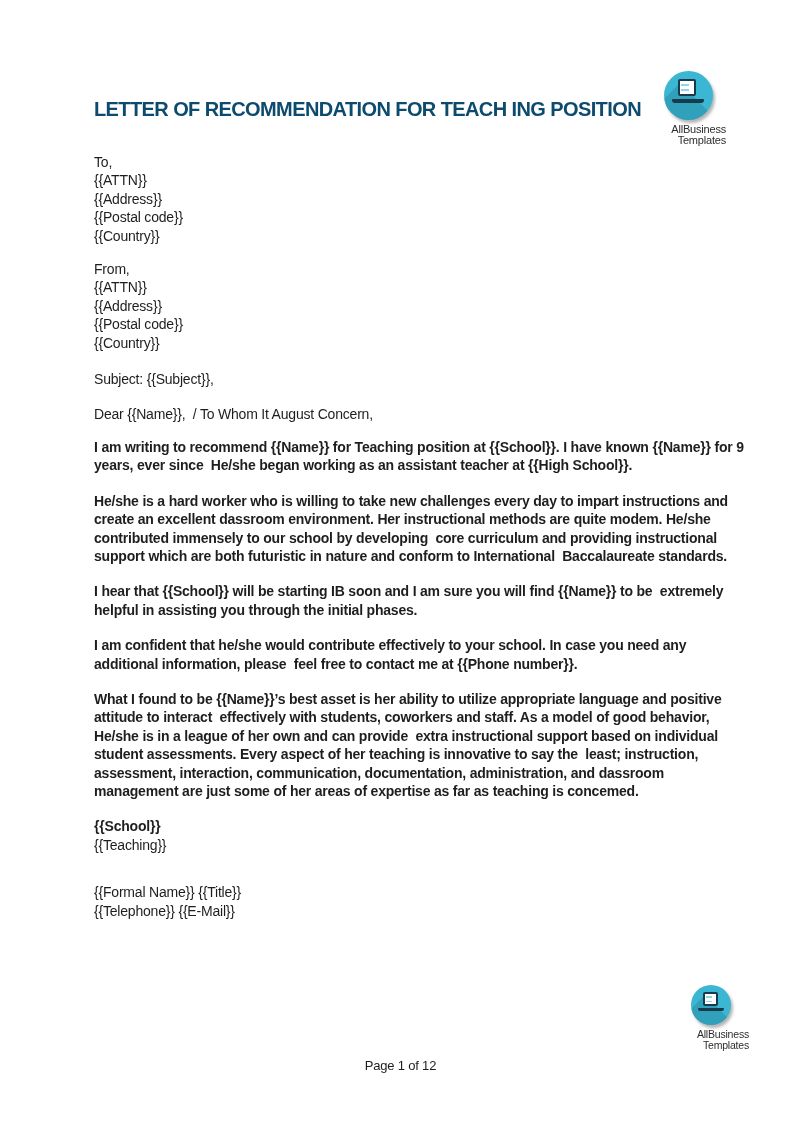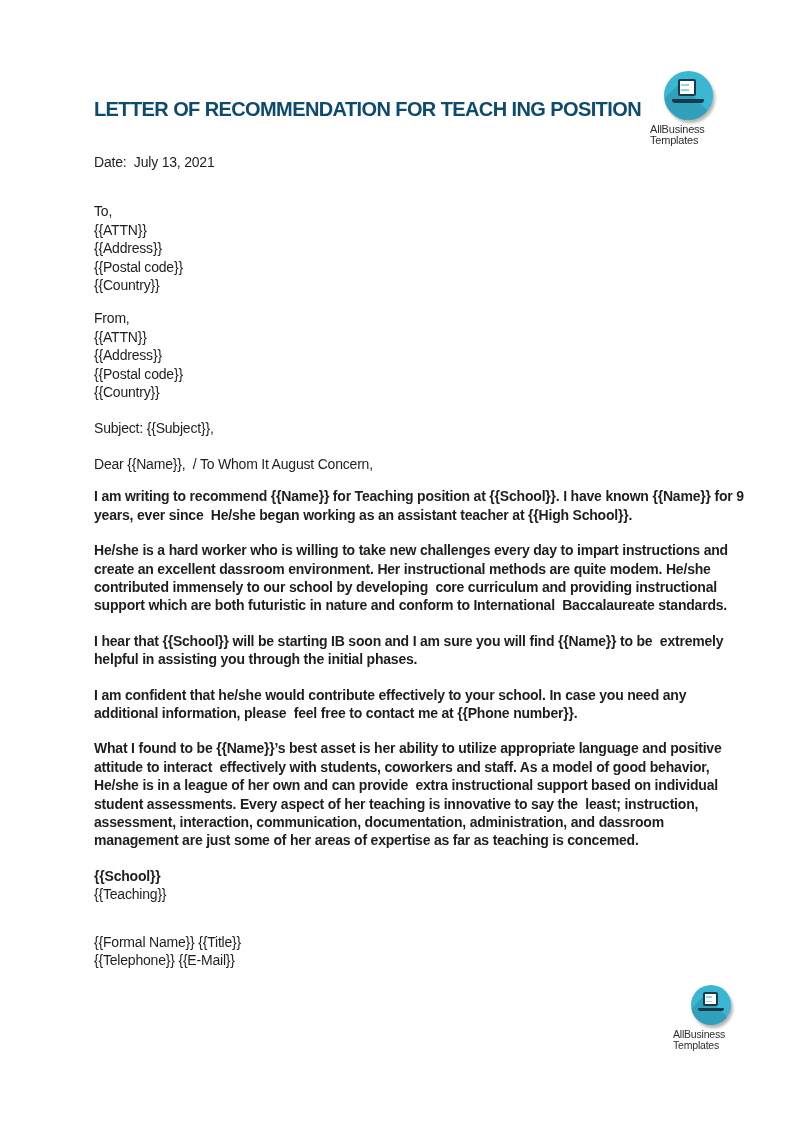--- a/index.html
+++ b/index.html
@@ -30,21 +30,21 @@
   .mb-to     { margin-bottom:15px !important; }
   .mb-from   { margin-bottom:18px !important; }
   .mb-subj   { margin-bottom:17px !important; }
   .mb-salut  { margin-bottom:14px !important; }
   .mb-para   { margin-bottom:17px !important;font-weight:bold; }
   .mb-close  { margin-bottom:25px !important; }
   .mb-sig    { margin-bottom:29px !important; }
   .bold      { font-weight:bold; }
 
   
-  .logo { position:absolute; width:76px; text-align:left; }
+  .logo { position:absolute; width:76px; text-align:right; }
   .logo-top    { left:650px; top:71px; }
   .logo-bottom { left:673px; top:985px; }
   .logo-circle {
     position:relative; margin:0 auto;
     width:49px; height:49px; border-radius:50%;
     background:#3cb7d3;
     overflow:hidden;
     box-shadow:2px 3px 3px rgba(90,90,90,0.45);
   }
   .logo-circle.sm { width:40px; height:40px; }
@@ -97,21 +97,20 @@
     </div>
     <div class="logo-text">
       <div>AllBusiness</div>
       <div>Templates</div>
     </div>
   </div>
 
   <div class="content">
     <div class="title">LETTER OF RECOMMENDATION FOR TEACH ING POSITION</div>
 
-    <p class="mb-date">Date:  July 13, 2021</p>
 
     <p class="mb-to">To,
 {{ATTN}}
 {{Address}}
 {{Postal code}}
 {{Country}}</p>
 
     <p class="mb-from">From,
 {{ATTN}}
 {{Address}}
@@ -152,14 +151,15 @@
       <div class="shade"></div>
       <div class="laptop-screen"></div>
       <div class="laptop-base"></div>
     </div>
     <div class="logo-text">
       <div>AllBusiness</div>
       <div>Templates</div>
     </div>
   </div>
 
+  <div class="footer">Page 1 of 12</div>
 
 </div>
 
 </body></html>

